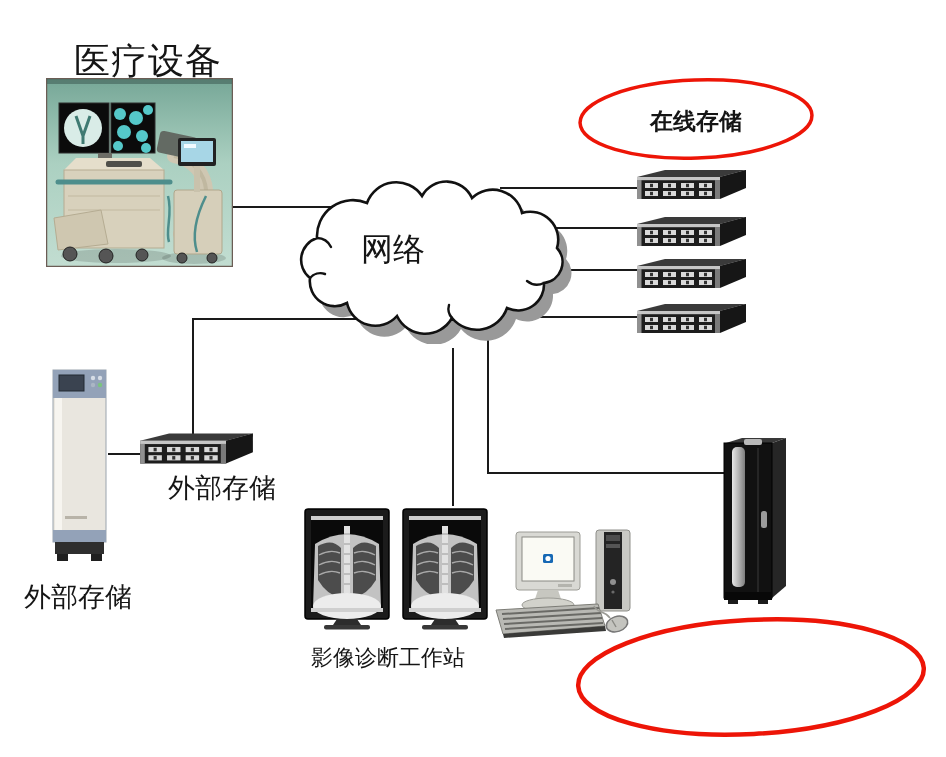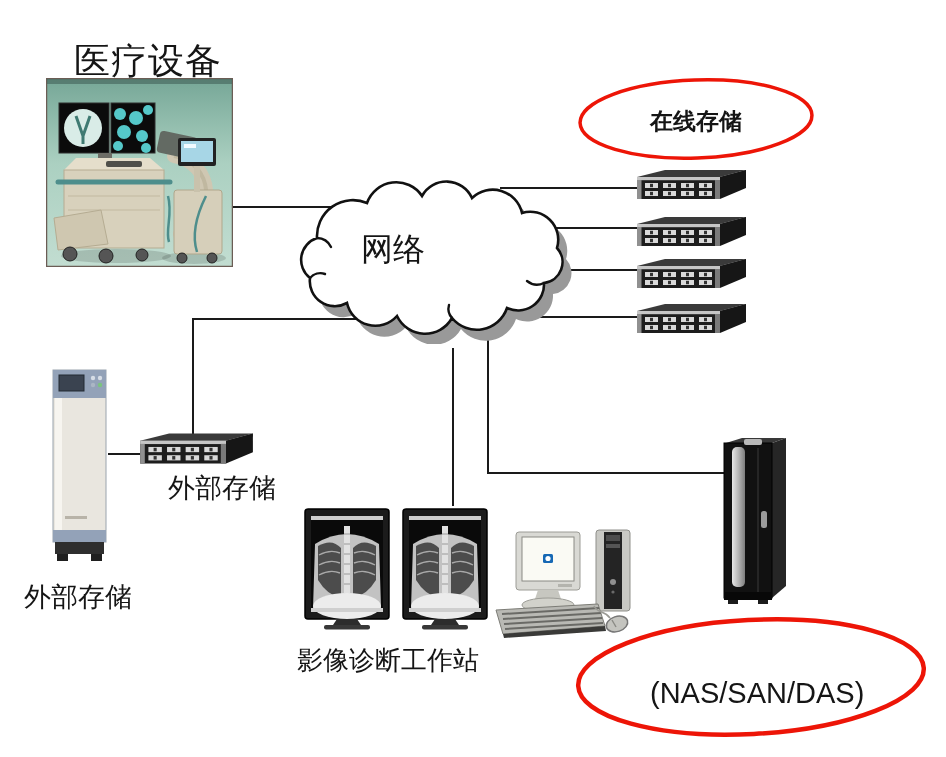--- a/index.html
+++ b/index.html
@@ -8,21 +8,21 @@
     font-family:"Liberation Sans","DejaVu Sans",sans-serif;color:#151515;
   }
   .abs{position:absolute;}
   svg{display:block;}
   .label{position:absolute;color:#151515;white-space:nowrap;}
   .lbl-medical{left:74px;top:37px;font-size:36px;letter-spacing:1px;}
   .lbl-network{left:343px;top:228px;width:100px;text-align:center;font-size:32px;}
   .lbl-online{left:596px;top:106px;width:200px;text-align:center;font-size:23px;font-weight:bold;}
   .lbl-ext-rack{left:162px;top:470px;width:120px;text-align:center;font-size:27px;}
   .lbl-ext-tower{left:24px;top:579px;font-size:27px;}
-  .lbl-workstation{left:285px;top:643px;width:206px;text-align:center;font-size:26px;}
+  .lbl-workstation{left:285px;top:643px;width:206px;text-align:center;font-size:22px;}
   .lbl-nearline1{left:650px;top:645px;width:202px;text-align:center;font-size:26px;}
   .lbl-nearline2{left:650px;top:677px;width:202px;text-align:center;font-size:29px;}
   .layer{position:absolute;left:0;top:0;}
 </style>
 </head>
 <body>
 
 <div id="canvas">
 
   <svg width="0" height="0" style="position:absolute" aria-hidden="true">
@@ -259,15 +259,14 @@
     <ellipse cx="696" cy="119" rx="116" ry="39" fill="none" stroke="#ed1507" stroke-width="3.5" transform="rotate(-2 696 119)"></ellipse>
     <ellipse cx="751" cy="677" rx="173" ry="57" fill="none" stroke="#ed1507" stroke-width="4.5" transform="rotate(-3 751 677)"></ellipse>
   </svg>
 
   <div class="label lbl-medical">医疗设备</div>
   <div class="label lbl-network">网络</div>
   <div class="label lbl-online">在线存储</div>
   <div class="label lbl-ext-rack">外部存储</div>
   <div class="label lbl-ext-tower">外部存储</div>
   <div class="label lbl-workstation">影像诊断工作站</div>
-  <div class="label lbl-nearline2">(NAS/SAN/DAS)</div>
 
 </div>
 
 </body></html>

